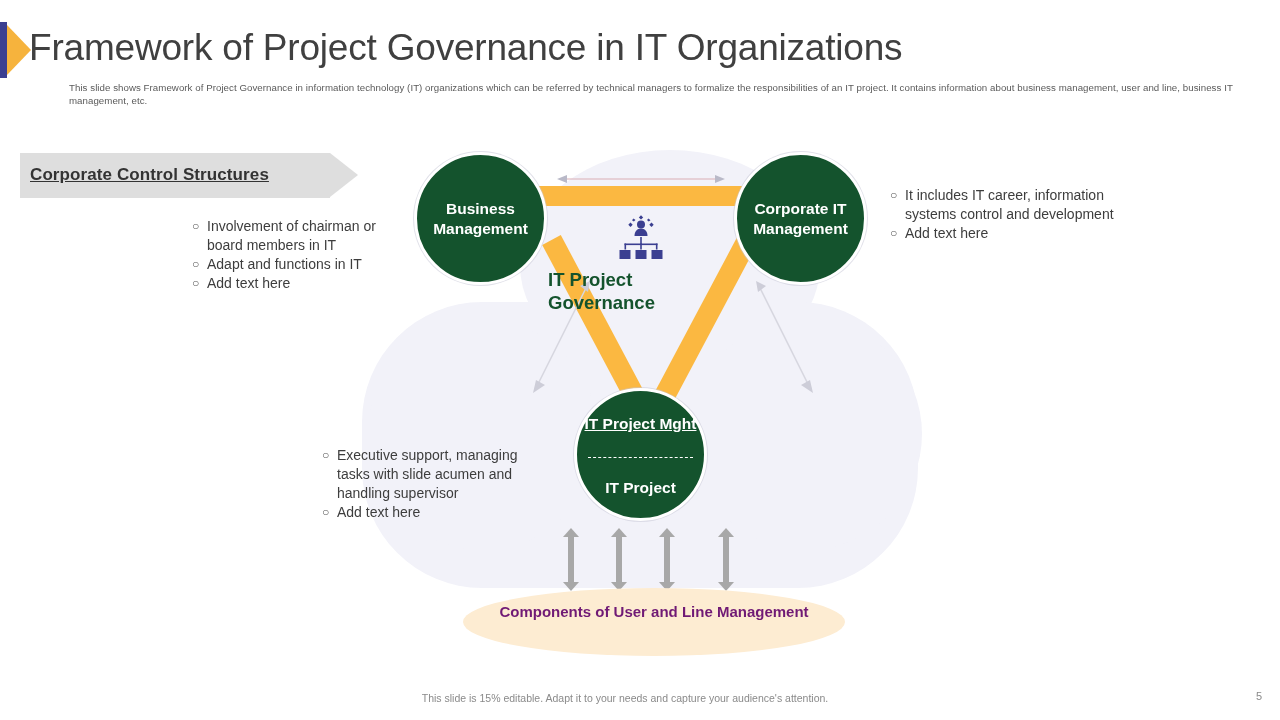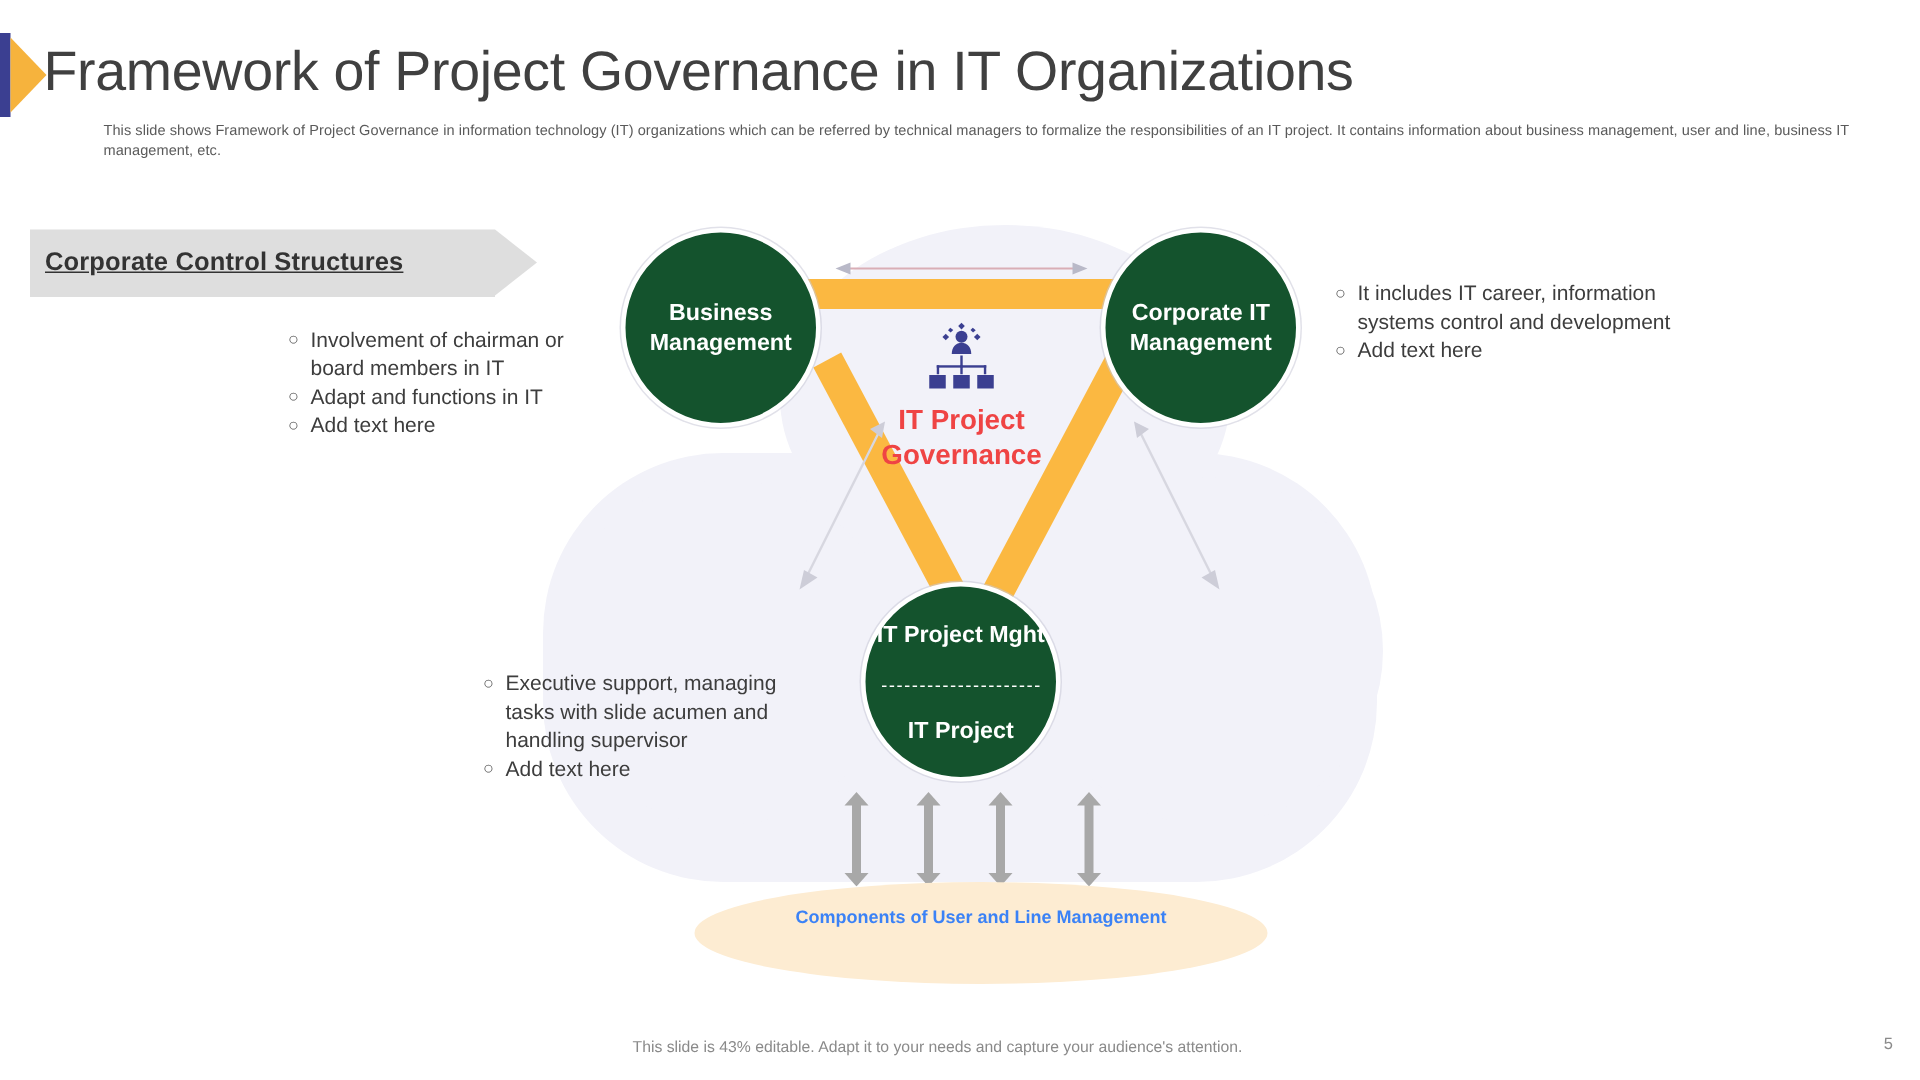--- a/index.html
+++ b/index.html
@@ -165,20 +165,21 @@
     justify-content: flex-start;
     padding-top: 0;
   }
   #node-it-project .top-half {
     height: 66px;
     display: flex;
     align-items: center;
     justify-content: center;
     width: 100%;
     box-sizing: border-box;
+    text-decoration: underline;
   }
   #node-it-project .dashed-divider {
     width: 105px;
     border-top: 1.6px dashed #ffffff;
     margin: 0 auto;
   }
   #node-it-project .bottom-half {
     height: 60px;
     display: flex;
     align-items: center;
@@ -193,24 +194,23 @@
     left: 612px;
     top: 214px;
     width: 58px;
     height: 50px;
   }
   #center-label {
     position: absolute;
     left: 548px;
     top: 268px;
     width: 186px;
-    text-align: center;
     font-size: 18.5px;
     font-weight: bold;
-    color: #ef4444;
+    color: #14532d;
     line-height: 23px;
   }
 
   
   .bullet-list {
     position: absolute;
     font-size: 14px;
     line-height: 19px;
     color: #3d3d3d;
   }
@@ -251,23 +251,23 @@
     height: 68px;
     background: #fdecd2;
     border-radius: 50%;
   }
   #bottom-ellipse-label {
     position: absolute;
     left: 463px;
     top: 602px;
     width: 382px;
     text-align: center;
-    font-size: 12px;
+    font-size: 15px;
     font-weight: bold;
-    color: #3b82f6;
+    color: #701a75;
     line-height: 19px;
   }
 
   
   #footer-note {
     position: absolute;
     left: 0;
     top: 692px;
     width: 1250px;
     text-align: center;
@@ -419,14 +419,14 @@
 </svg>
 <svg class="updown-arrow" id="updown-4" viewBox="0 0 18 63">
   <rect x="6" y="8" width="6" height="47" fill="#a8a8a8"></rect>
   <path d="M9,0 L17,9 L1,9 Z" fill="#a8a8a8"></path>
   <path d="M9,63 L17,54 L1,54 Z" fill="#a8a8a8"></path>
 </svg>
 
 <div id="bottom-ellipse"></div>
 <div id="bottom-ellipse-label">Components of User and Line Management</div>
 
-<div id="footer-note">This slide is 43% editable. Adapt it to your needs and capture your audience's attention.</div>
+<div id="footer-note">This slide is 15% editable. Adapt it to your needs and capture your audience's attention.</div>
 <div id="page-number">5</div>
 
 </body></html>

